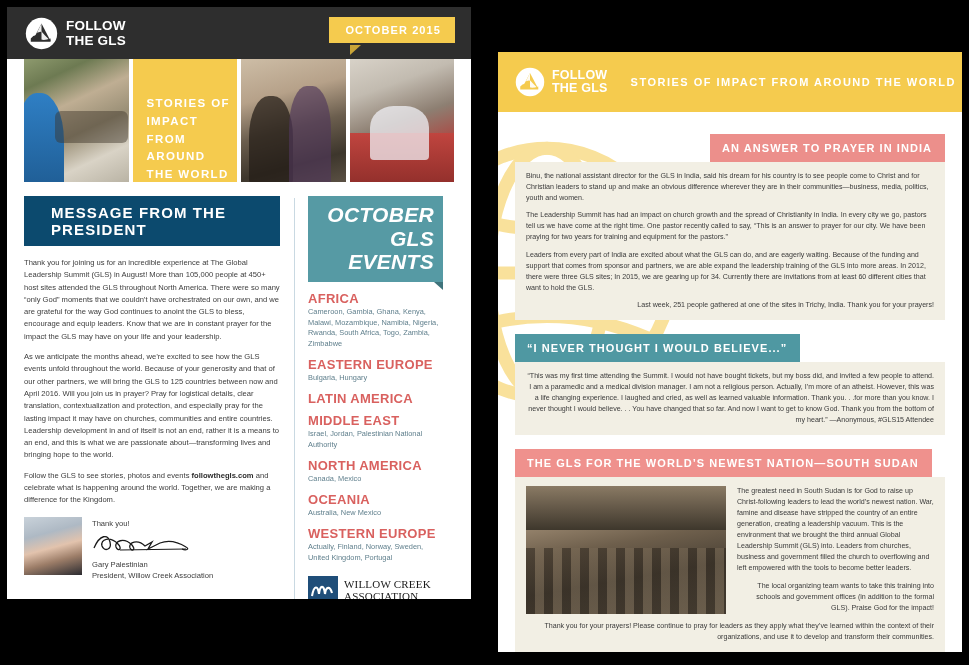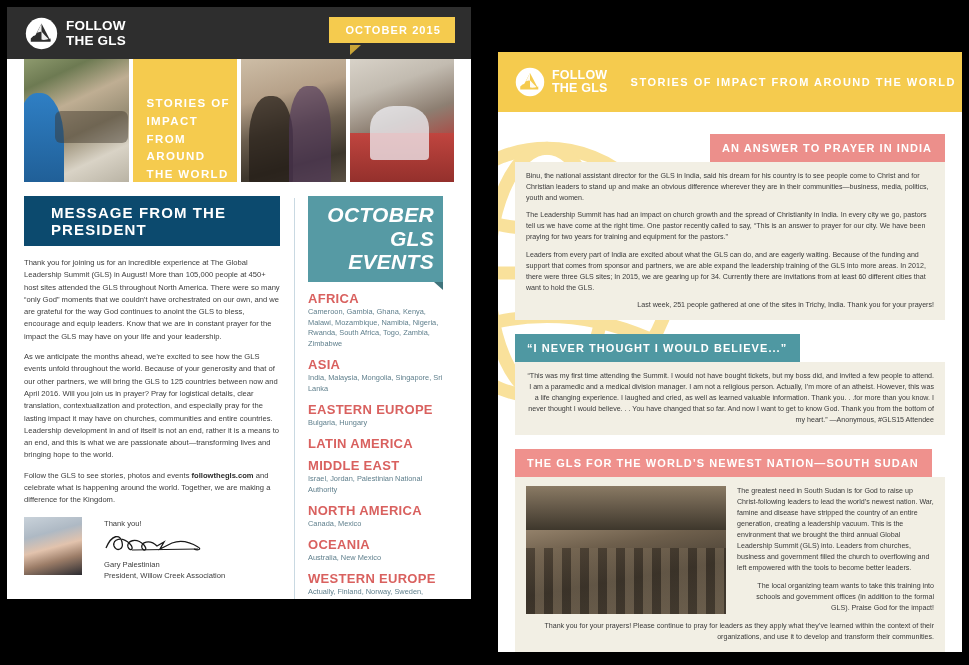--- a/index.html
+++ b/index.html
@@ -96,21 +96,21 @@
     padding: 8px 14px 8px 27px; position: relative;
   }
   .banner-red-wrap { position: relative; margin-bottom: 11px; }
 
   .p {
     font-size: 7.6px; line-height: 1.62; color: #3c3c3c;
     margin-bottom: 8px; text-align: left;
   }
   .p b { font-weight: bold; color: #2c2c2c; }
 
-  .sig-block { display: flex; gap: 22px; margin-top: 10px; }
+  .sig-block { display: flex; gap: 10px; margin-top: 10px; }
   .headshot {
     width: 58px; height: 58px; flex: 0 0 58px;
     background: linear-gradient(165deg,#c9d2da 0%,#aeb9c4 30%,#e2c3ad 52%,#9c7d68 72%,#2b2b30 100%);
   }
   .sig-right { padding-top: 2px; }
   .sig-thanks { font-size: 7.6px; color: #3c3c3c; margin-bottom: 2px; }
   .sig-svg { display: block; margin: 1px 0 3px -2px; }
   .sig-name { font-size: 7.6px; line-height: 1.5; color: #3c3c3c; }
 
   
@@ -128,21 +128,21 @@
     border-right: 9px solid #3f737b;
     border-bottom: 8px solid transparent;
   }
   .region { margin-bottom: 7px; }
   .region-name {
     color: #d9615f; font-weight: bold; font-size: 13px;
     letter-spacing: .3px; margin-bottom: 1px;
   }
   .region-countries { color: #5f7f8c; font-size: 7.4px; line-height: 1.48; }
 
-  .wca-logo { display: flex; align-items: center; gap: 18px; margin-top: 12px; }
+  .wca-logo { display: flex; align-items: center; gap: 6px; margin-top: 12px; }
   .wca-mark { width: 30px; height: 30px; background: #1f4e79; position: relative; }
   .wca-text { line-height: 1.05; }
   .wca-text .l1, .wca-text .l2 {
     font-family: "Liberation Serif", serif; color: #1a1a1a;
     font-size: 11px; letter-spacing: .2px;
   }
 
   
   .page-right {
     position: absolute; left: 498px; top: 52px;
@@ -280,24 +280,20 @@
           <div class="eb-l1">OCTOBER</div>
           <div class="eb-l2">GLS EVENTS</div>
           <span class="events-fold"></span>
         </div>
 
         <div class="region">
           <div class="region-name">AFRICA</div>
           <div class="region-countries">Cameroon, Gambia, Ghana, Kenya, Malawi, Mozambique, Namibia, Nigeria, Rwanda, South Africa, Togo, Zambia, Zimbabwe</div>
         </div>
         <div class="region">
-          <div class="region-name">ASIA</div>
-          <div class="region-countries">India, Malaysia, Mongolia, Singapore, Sri Lanka</div>
-        </div>
-        <div class="region">
           <div class="region-name">EASTERN EUROPE</div>
           <div class="region-countries">Bulgaria, Hungary</div>
         </div>
         <div class="region">
           <div class="region-name">LATIN AMERICA</div>
         </div>
         <div class="region">
           <div class="region-name">MIDDLE EAST</div>
           <div class="region-countries">Israel, Jordan, Palestinian National Authority</div>
         </div>

